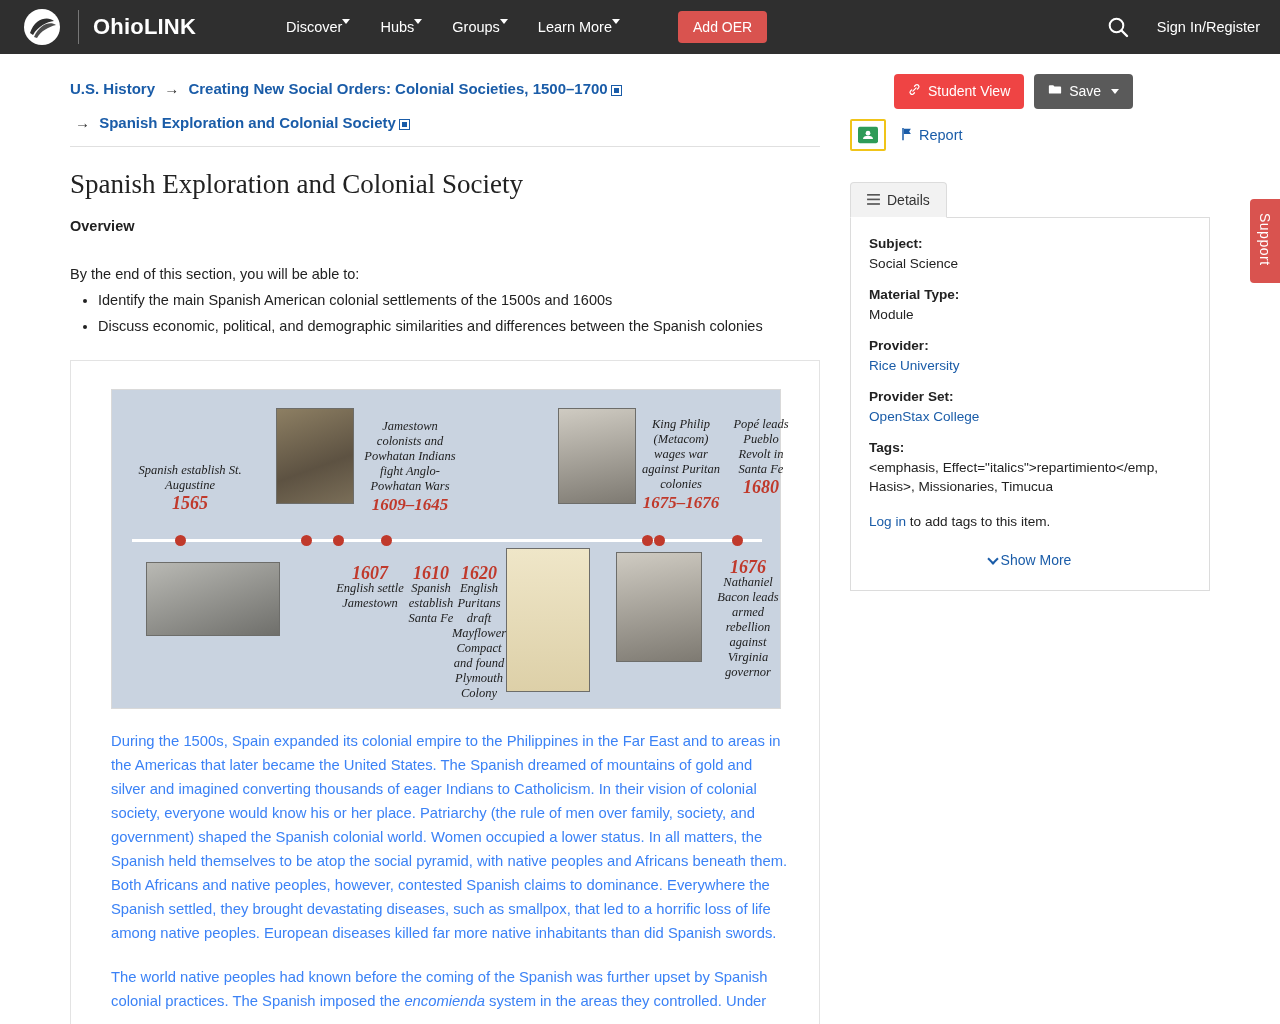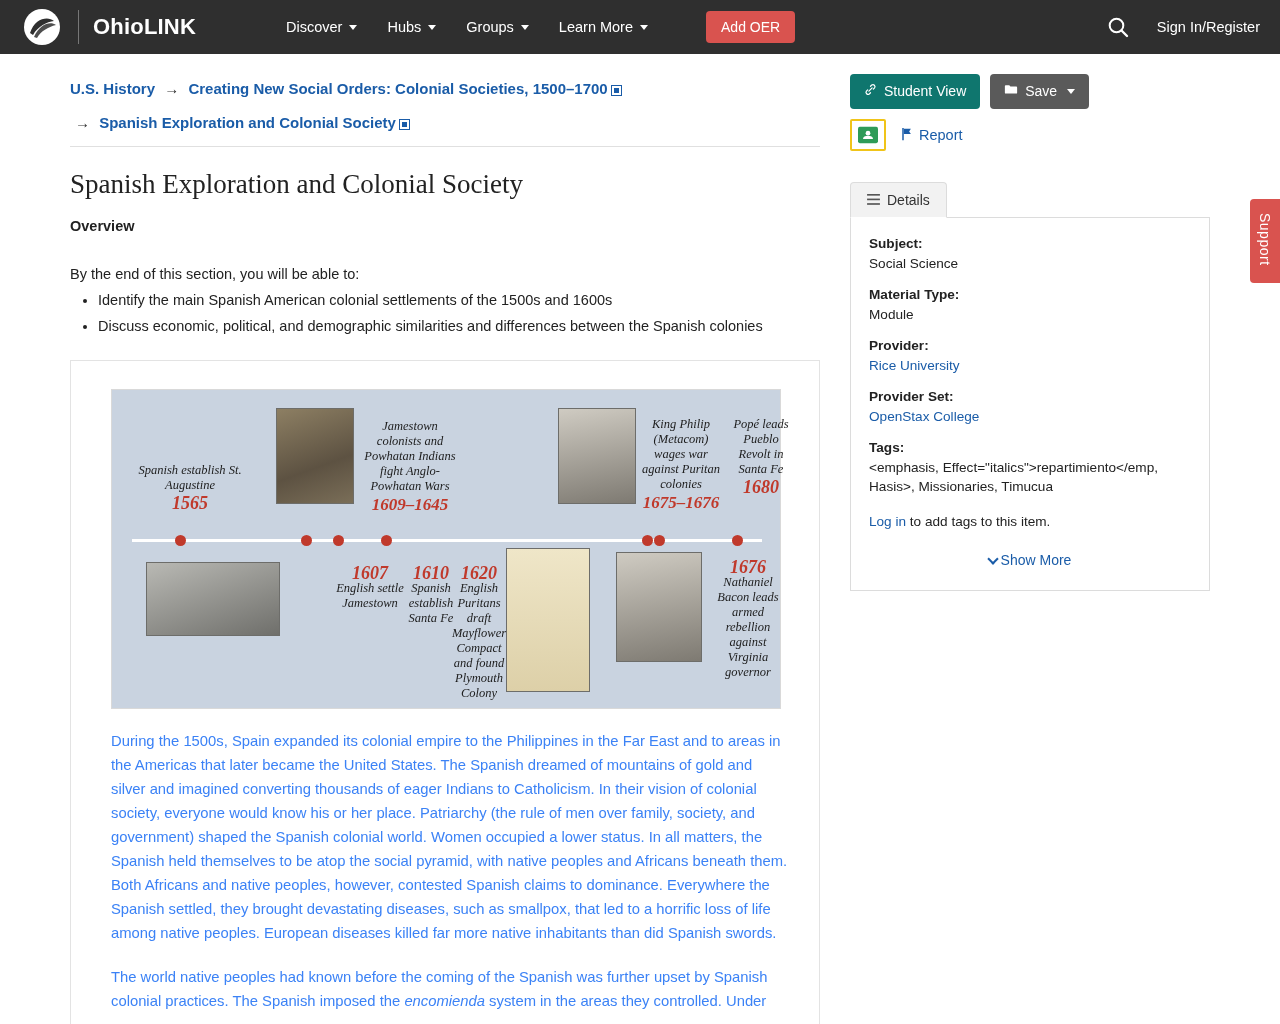--- a/index.html
+++ b/index.html
@@ -42,22 +42,20 @@
   .nav-items {
     display: flex;
     align-items: center;
     gap: 30px;
     margin-left: 90px;
   }
   .nav-item {
     color: #ffffff;
     font-size: 14.5px;
     display: flex;
-    align-items: center;
-    gap: 7px;
     cursor: pointer;
     white-space: nowrap;
   }
   .caret-down {
     width: 0; height: 0;
     border-left: 4px solid transparent;
     border-right: 4px solid transparent;
     border-top: 5px solid #ffffff;
     display: inline-block;
   }
@@ -256,21 +254,21 @@
     border: 1px solid transparent;
     border-radius: 4px;
     font-size: 14px;
     cursor: pointer;
     display: inline-flex;
     align-items: center;
     gap: 7px;
     padding: 8px 13px;
     line-height: 17px;
   }
-  .btn-danger { background: #0f766e; color: #fff; }
+  .btn-danger { background: #ef4444; color: #fff; margin-left: 44px; }
   .btn-save { background: #5a5a5a; color: #fff; }
   .btn .caret {
     width: 0; height: 0;
     border-left: 4px solid transparent;
     border-right: 4px solid transparent;
     border-top: 5px solid #fff;
     margin-left: 3px;
   }
   .action-row2 {
     display: flex;

